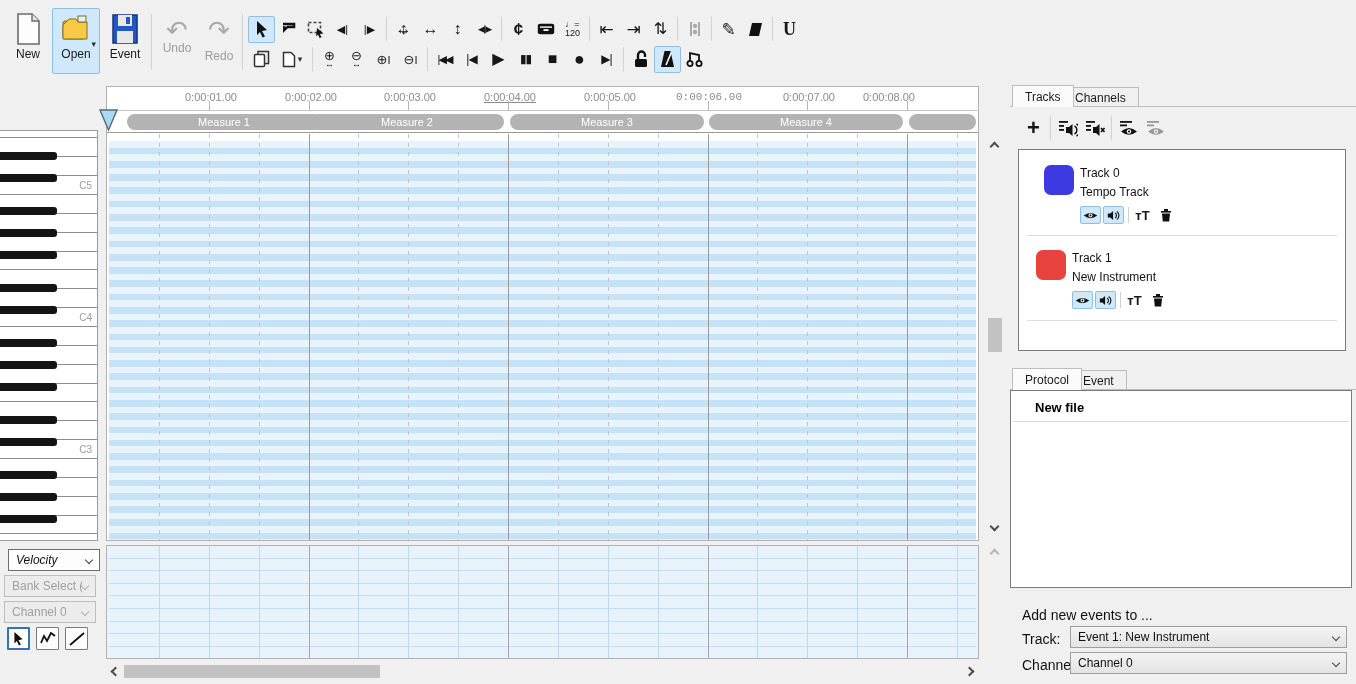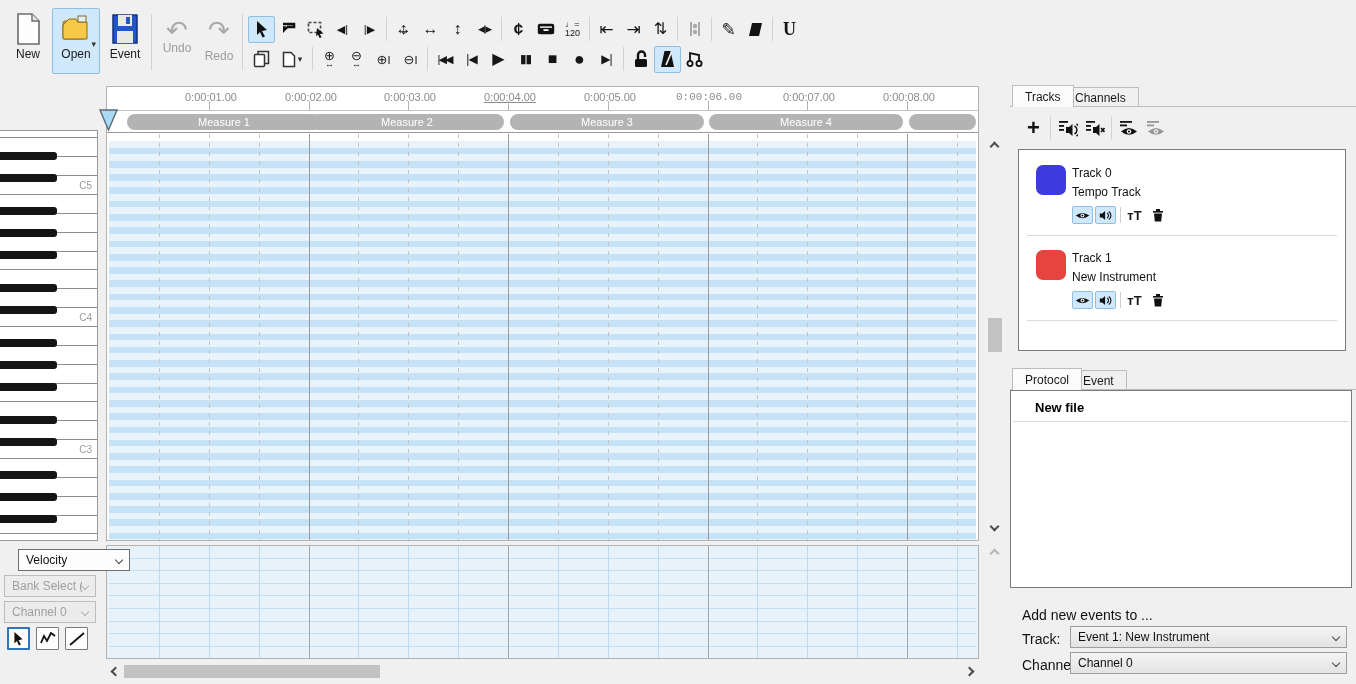--- a/index.html
+++ b/index.html
@@ -322,21 +322,21 @@
 
 <div class="mainframe">
   <div class="timerow">
     <div class="tlabel" style="left:57px;">0:00:01.00</div>
     <div class="tlabel" style="left:157px;">0:00:02.00</div>
     <div class="tlabel" style="left:256px;">0:00:03.00</div>
     <div class="tlabel" style="left:356px;text-decoration:underline;">0:00:04.00</div>
     <div class="tlabel" style="left:456px;">0:00:05.00</div>
     <div class="tlabel" style="left:555px;font-family:Liberation Mono, monospace;">0:00:06.00</div>
     <div class="tlabel" style="left:655px;">0:00:07.00</div>
-    <div class="tlabel" style="left:755px;">0:00:08.00</div>
+    <div class="tlabel" style="left:735px;">0:00:08.00</div>
   <div style="position: absolute; left: 99.8px; top: 14px; width: 1px; height: 9px; background: rgb(181, 181, 181);"></div>
       <div style="position: absolute; left: 199.5px; top: 14px; width: 1px; height: 9px; background: rgb(181, 181, 181);"></div>
       <div style="position: absolute; left: 299.3px; top: 14px; width: 1px; height: 9px; background: rgb(181, 181, 181);"></div>
       <div style="position: absolute; left: 399px; top: 14px; width: 1px; height: 9px; background: rgb(181, 181, 181);"></div>
       <div style="position: absolute; left: 498.8px; top: 14px; width: 1px; height: 9px; background: rgb(181, 181, 181);"></div>
       <div style="position: absolute; left: 598.5px; top: 14px; width: 1px; height: 9px; background: rgb(181, 181, 181);"></div>
       <div style="position: absolute; left: 698.3px; top: 14px; width: 1px; height: 9px; background: rgb(181, 181, 181);"></div>
       <div style="position: absolute; left: 798px; top: 14px; width: 1px; height: 9px; background: rgb(181, 181, 181);"></div>
     </div>
   <div class="barrow">
@@ -400,21 +400,21 @@
       <div style="position: absolute; top: 0px; bottom: 0px; left: 847.9px; width: 1px; background: rgb(186, 218, 242);"></div>
     </div>
 </div>
 
 <div class="abs" style="left:106px;top:662px;width:873px;height:20px;">
   <span class="chev left abs" style="left:6px;top:6px;"></span>
   <div class="thumb" style="left:18px;top:3px;width:256px;height:13px;"></div>
   <span class="chev right abs" style="left:860px;top:6px;"></span>
 </div>
 
-<div class="combo lite" style="left:18px;top:549px;width:112px;">
+<div class="combo lite" style="left:8px;top:549px;width:92px;font-style:italic;">
   <span class="val">Velocity</span>
     <span class="chev down"></span>
 </div>
 <div class="combo off" style="left:4px;top:575px;width:92px;">
   <span class="val">Bank Select (</span>
     <span class="chev down"></span>
 </div>
 <div class="combo off" style="left:4px;top:601px;width:92px;">
   <span class="val">Channel 0</span>
     <span class="chev down"></span>
@@ -481,21 +481,21 @@
         <rect x="1" y="1" width="12" height="1.8" fill="#111"></rect>
         <rect x="1" y="4.5" width="7" height="1.8" fill="#111"></rect>
         <path d="M2 11.5 Q10 4.5 18 11.5 Q10 18 2 11.5" fill="#111"></path>
         <circle cx="10" cy="11.5" r="2.2" fill="#fff"></circle>
         <circle cx="10" cy="11.5" r="1.1" fill="#111"></circle>
       </svg>
     </div>
 </div>
 
 <div class="panelbox" style="left:1018px;top:149px;width:328px;height:202px;">
-  <div class="trackrow" style="top:0;">
+  <div class="trackrow" style="top:0;margin-left:8px;">
     <div class="swatch" style="background: rgb(61, 58, 226);"></div>
     <div class="ttitle">Track 0</div>
     <div class="tsub">Tempo Track</div>
     <div class="minibtn" style="left:53px;">
         <svg width="15" height="11" viewBox="0 0 20 14">
           <path d="M1 7 Q10 0 19 7 Q10 14 1 7" fill="#111"></path>
           <circle cx="10" cy="7" r="2.6" fill="#fff"></circle>
           <circle cx="10" cy="7" r="1.3" fill="#111"></circle>
         </svg>
       </div>

